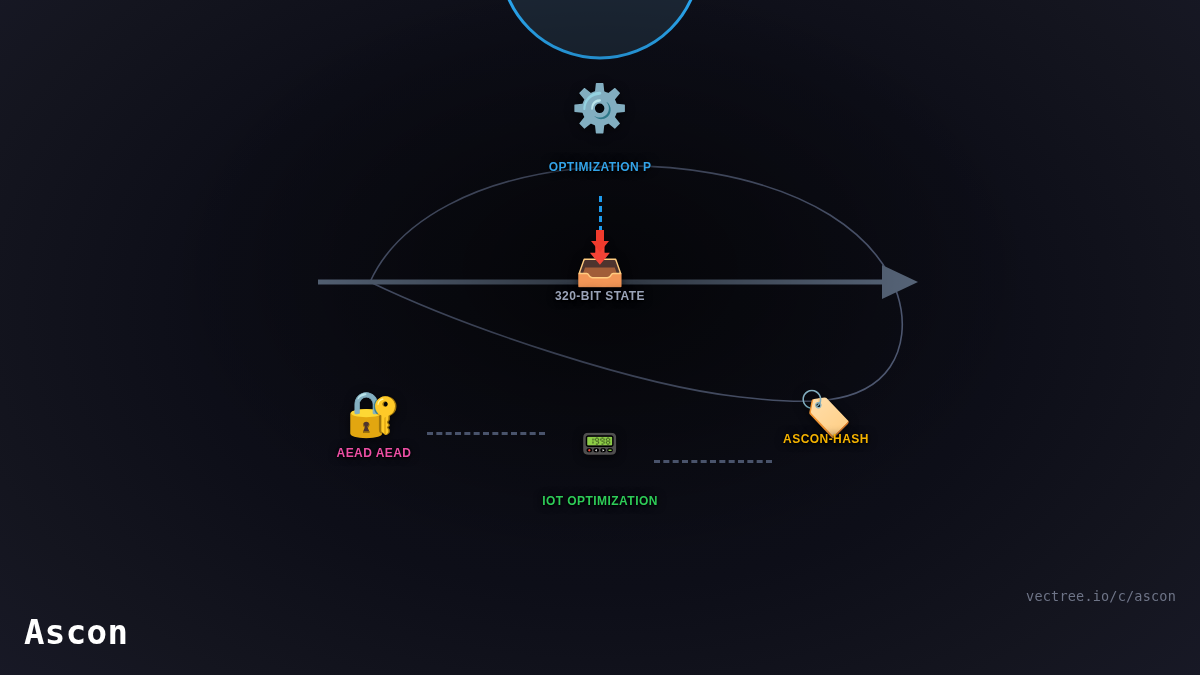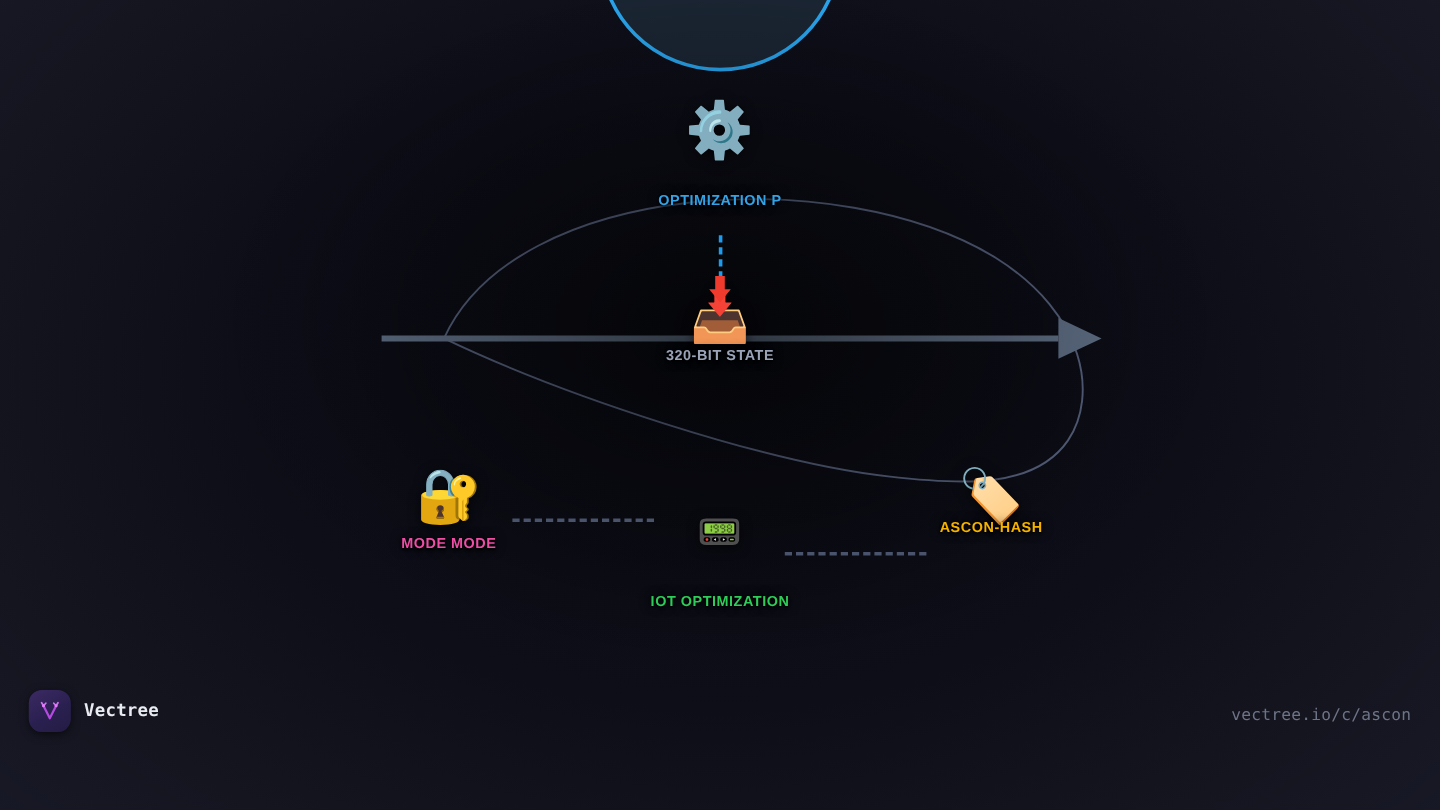--- a/index.html
+++ b/index.html
@@ -190,41 +190,30 @@
     <span class="cap">OPTIMIZATION P</span>
   </div>
 
   <div class="node" id="node-state">
     <span class="glyph">📥</span>
     <span class="cap">320-BIT STATE</span>
   </div>
 
   <div class="node" id="node-aead">
     <span class="glyph">🔐</span>
-    <span class="cap">MODE MODE</span>
+    <span class="cap">AEAD AEAD</span>
   </div>
 
   <div class="node" id="node-iot">
     <span class="glyph">📟</span>
     <span class="cap">IOT OPTIMIZATION</span>
   </div>
 
   <div class="node" id="node-hash">
     <span class="glyph">🏷️</span>
     <span class="cap">ASCON-HASH</span>
   </div>
 
-  <div id="footer-brand">
-    <div id="brand-logo">
-      <svg width="21" height="21" viewBox="0 0 24 24">
-        <path d="M6 7 L12 19 L18 7" fill="none" stroke="#b44ae0" stroke-width="2.1" stroke-linecap="round" stroke-linejoin="round"></path>
-        <path d="M6 7 L4.2 4.2 M6 7 L8.2 4.6" fill="none" stroke="#d46ff0" stroke-width="1.7" stroke-linecap="round"></path>
-        <path d="M18 7 L19.8 4.2 M18 7 L15.8 4.6" fill="none" stroke="#d46ff0" stroke-width="1.7" stroke-linecap="round"></path>
-        <circle cx="6" cy="7" r="1.5" fill="#e07ff5"></circle>
-        <circle cx="18" cy="7" r="1.5" fill="#e07ff5"></circle>
-      </svg>
-    </div>
-    <span id="brand-name">Vectree</span>
-  </div>
-
+
+  <div id="page-title">Ascon</div>
   <div id="footer-url">vectree.io/c/ascon</div>
 
 </div>
 
 </body></html>

